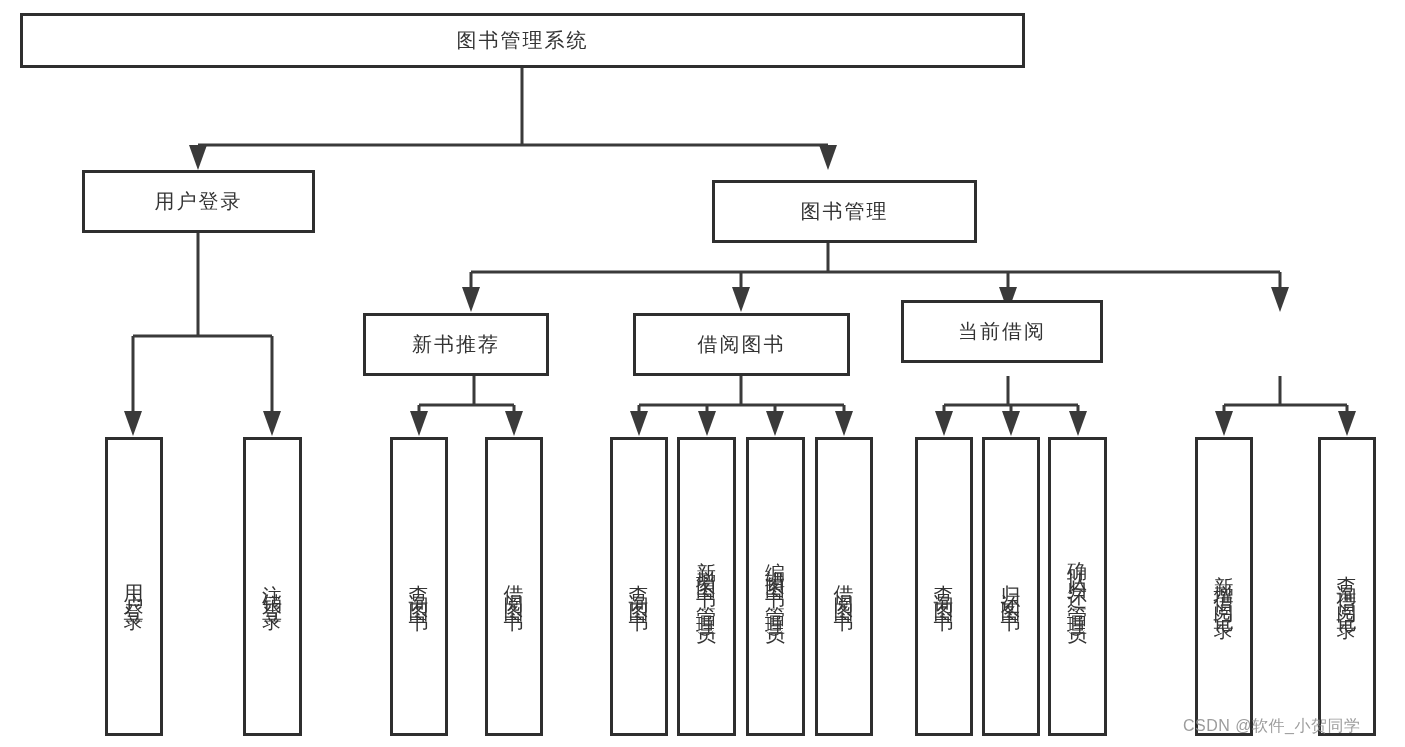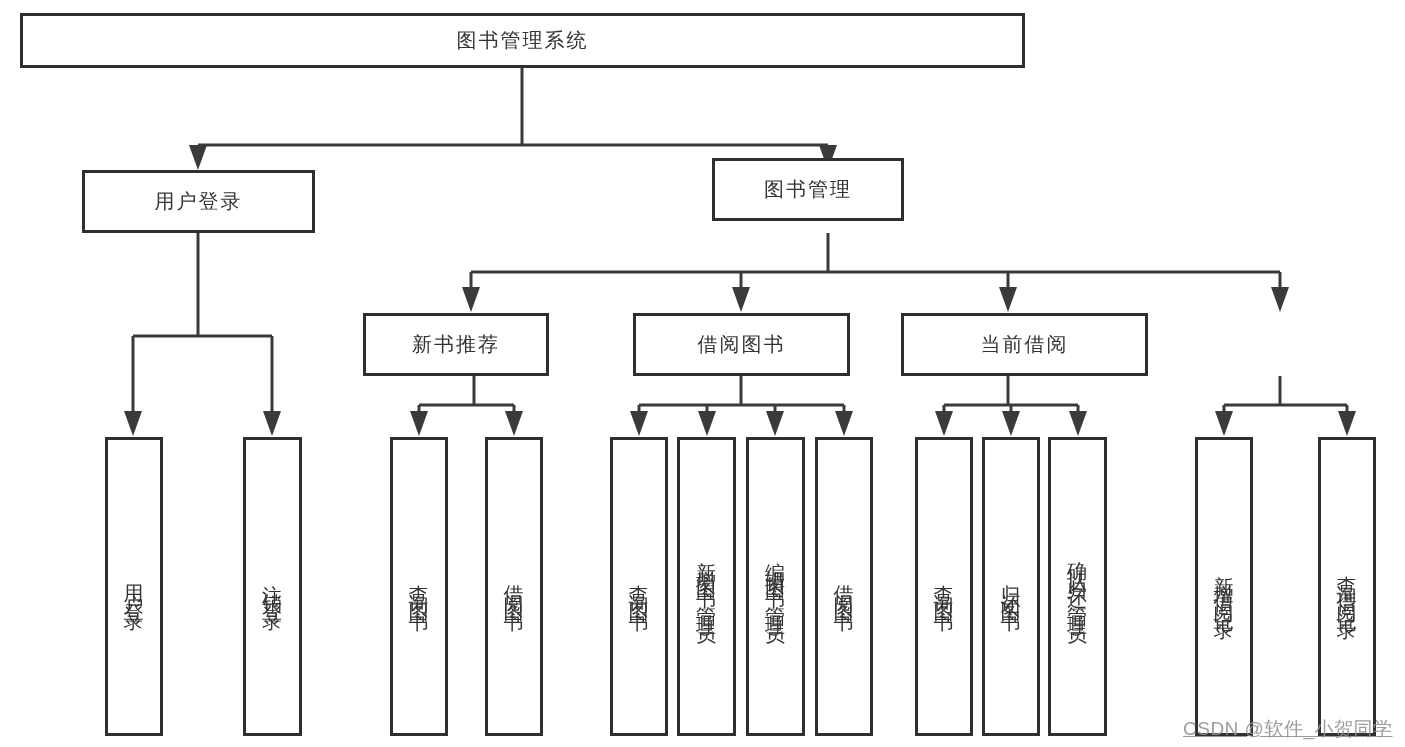--- a/index.html
+++ b/index.html
@@ -30,26 +30,25 @@
   .vnode span{
     writing-mode:vertical-lr;
     font-size:20px;
     letter-spacing:9px;
     line-height:1.1;
     white-space:nowrap;
   }
   .watermark{
     position:absolute;
     left:1183px;top:716px;
-    font-size:19px;
+    font-size:16px;
     color:rgba(148,148,148,0.92);
     letter-spacing:0.5px;
     white-space:nowrap;
     z-index:5;
-    text-decoration:underline;
   }
 </style>
 </head>
 <body>
 
 <div class="stage">
 
   <svg class="wires" width="1405" height="747" viewBox="0 0 1405 747">
     <g stroke="#3a3a3a" stroke-width="3" fill="none">
 
@@ -90,31 +89,31 @@
     </g>
   </svg>
 
   <div class="node hnode" style="left:20px;top:13px;width:1005px;height:55px">
     <span>图书管理系统</span>
   </div>
 
   <div class="node hnode" style="left:82px;top:170px;width:233px;height:63px">
     <span>用户登录</span>
   </div>
-  <div class="node hnode" style="left:712px;top:158px;width:192px;height:63px">
+  <div class="node hnode" style="left:712px;top:180px;width:265px;height:63px">
     <span>图书管理</span>
   </div>
 
   <div class="node hnode" style="left:363px;top:313px;width:186px;height:63px">
     <span>新书推荐</span>
   </div>
   <div class="node hnode" style="left:633px;top:313px;width:217px;height:63px">
     <span>借阅图书</span>
   </div>
-  <div class="node hnode" style="left:901px;top:313px;width:247px;height:63px">
+  <div class="node hnode" style="left:901px;top:300px;width:202px;height:63px">
     <span>当前借阅</span>
   </div>
 
   <div class="node vnode" style="left:105px;top:437px;width:58px;height:299px">
     <span>用户登录</span>
   </div>
   <div class="node vnode" style="left:243px;top:437px;width:59px;height:299px">
     <span>注销登录</span>
   </div>
 

